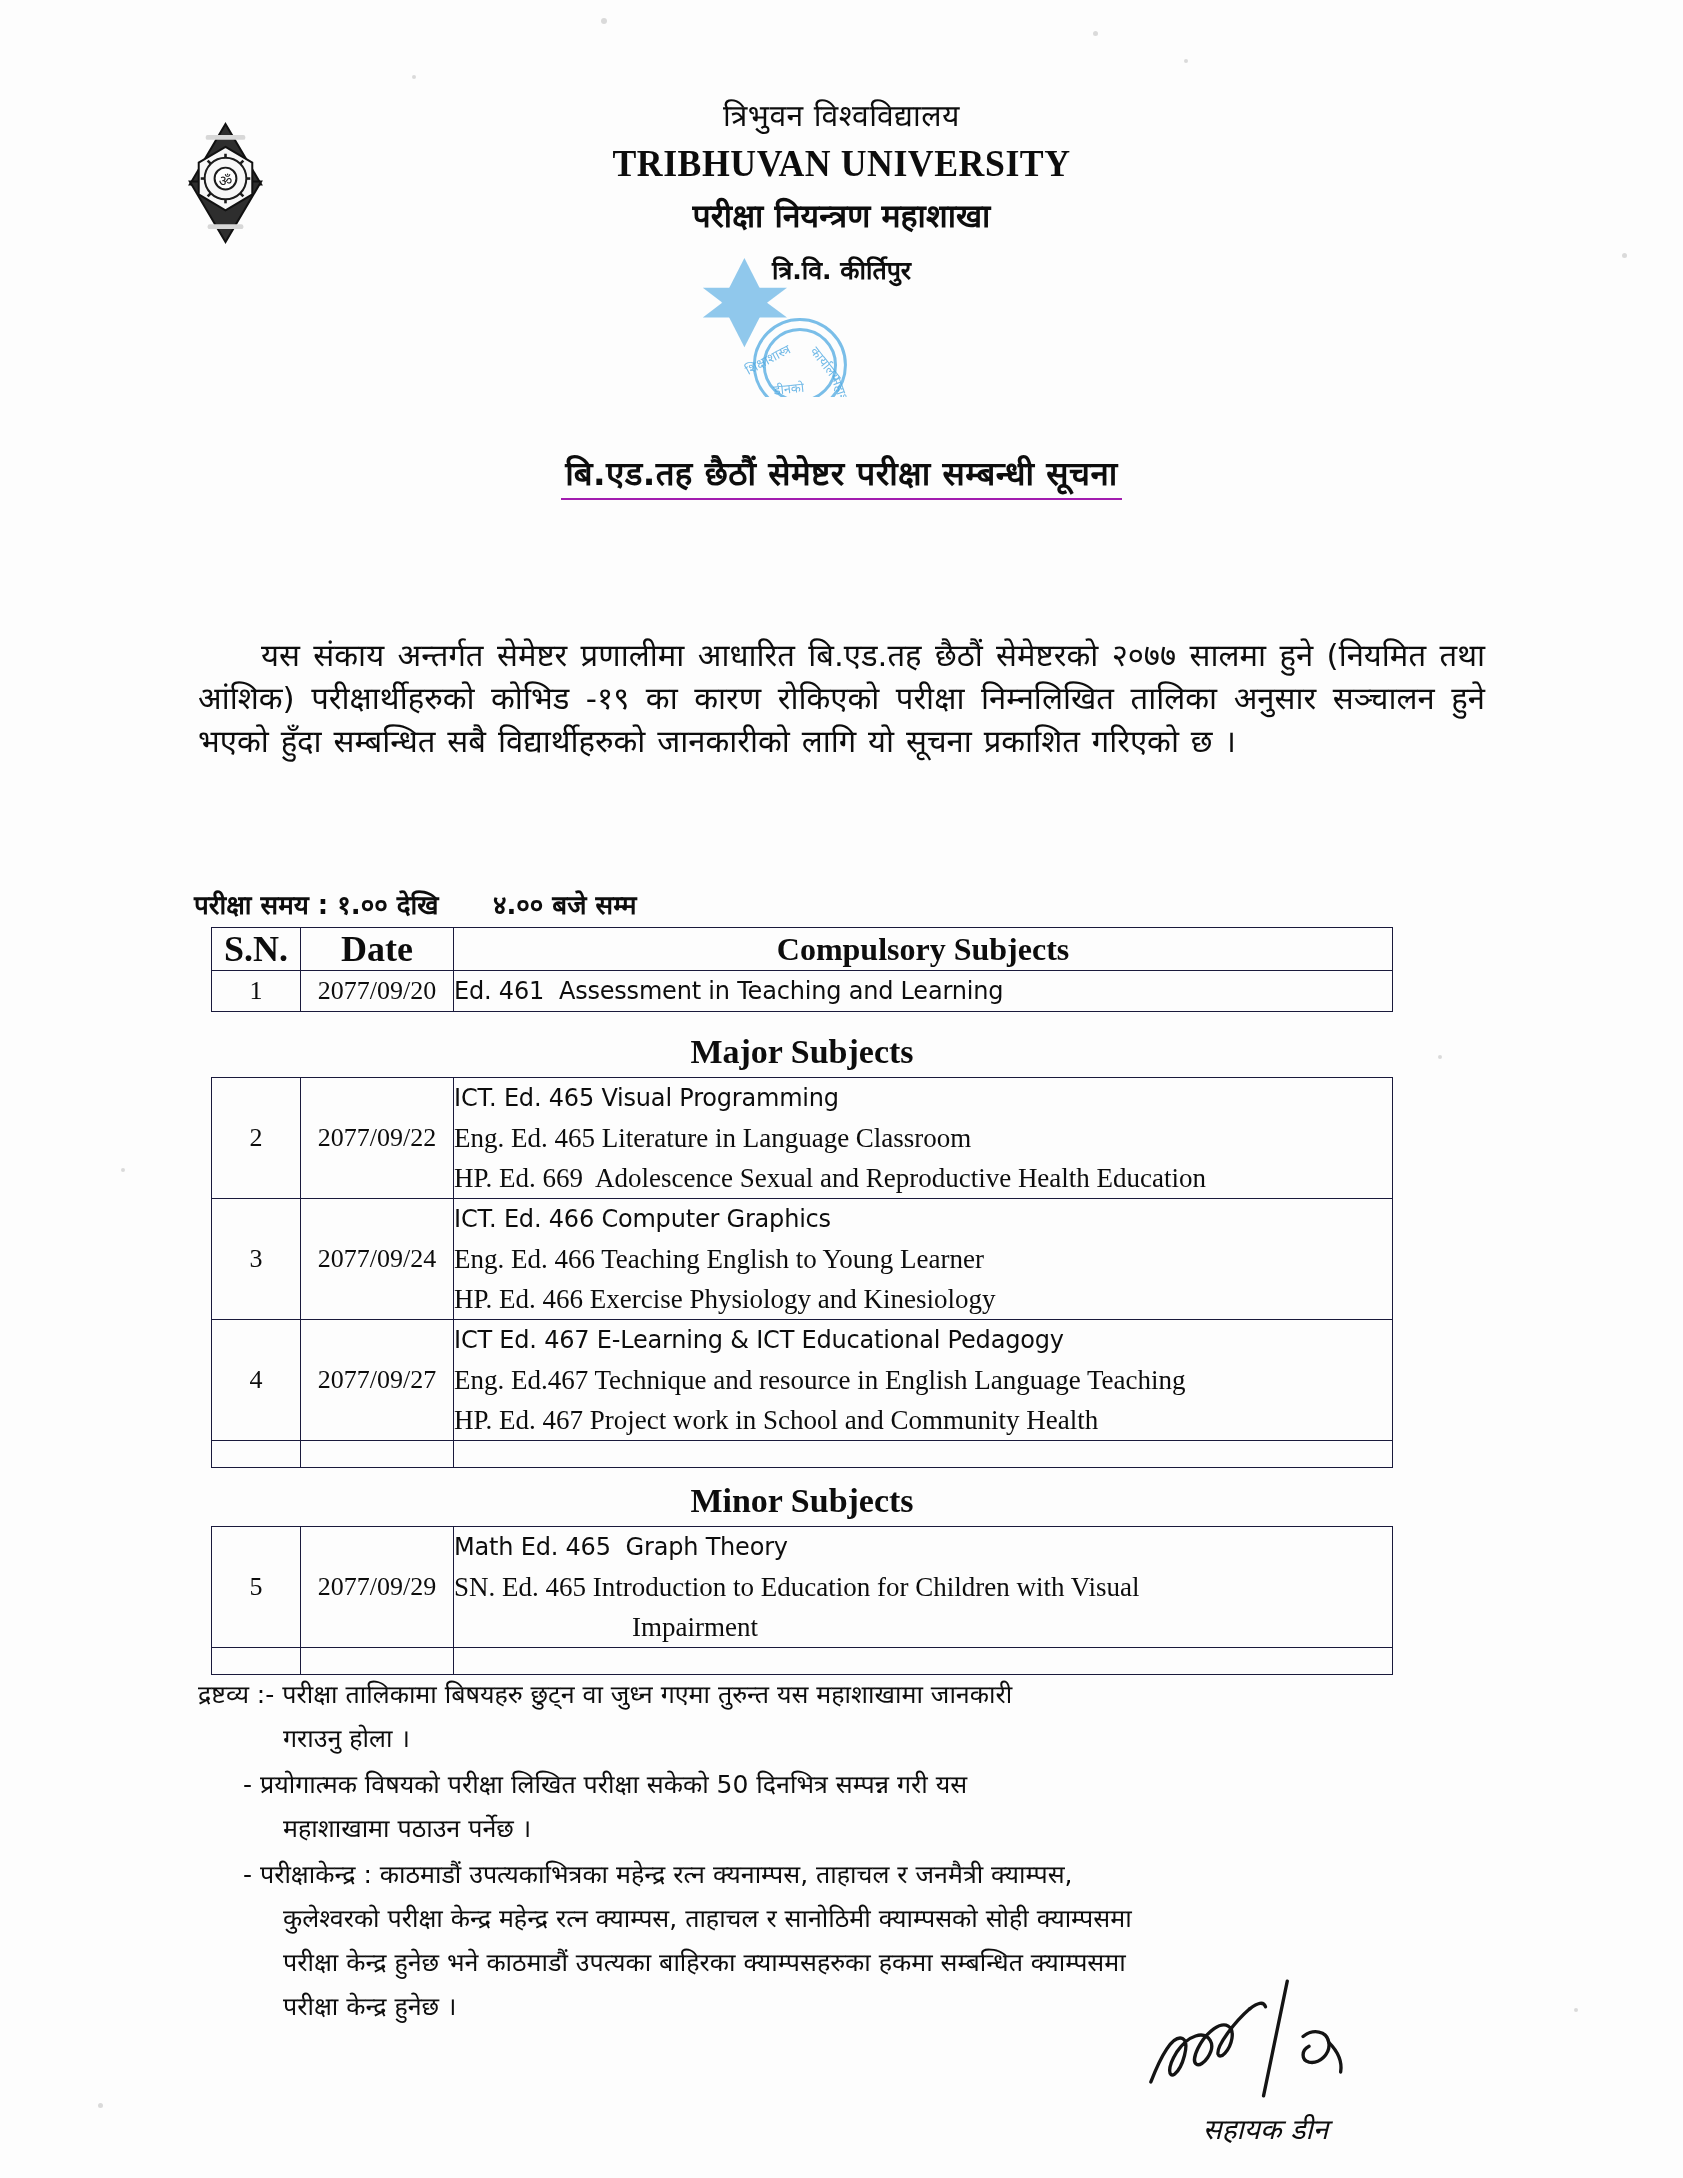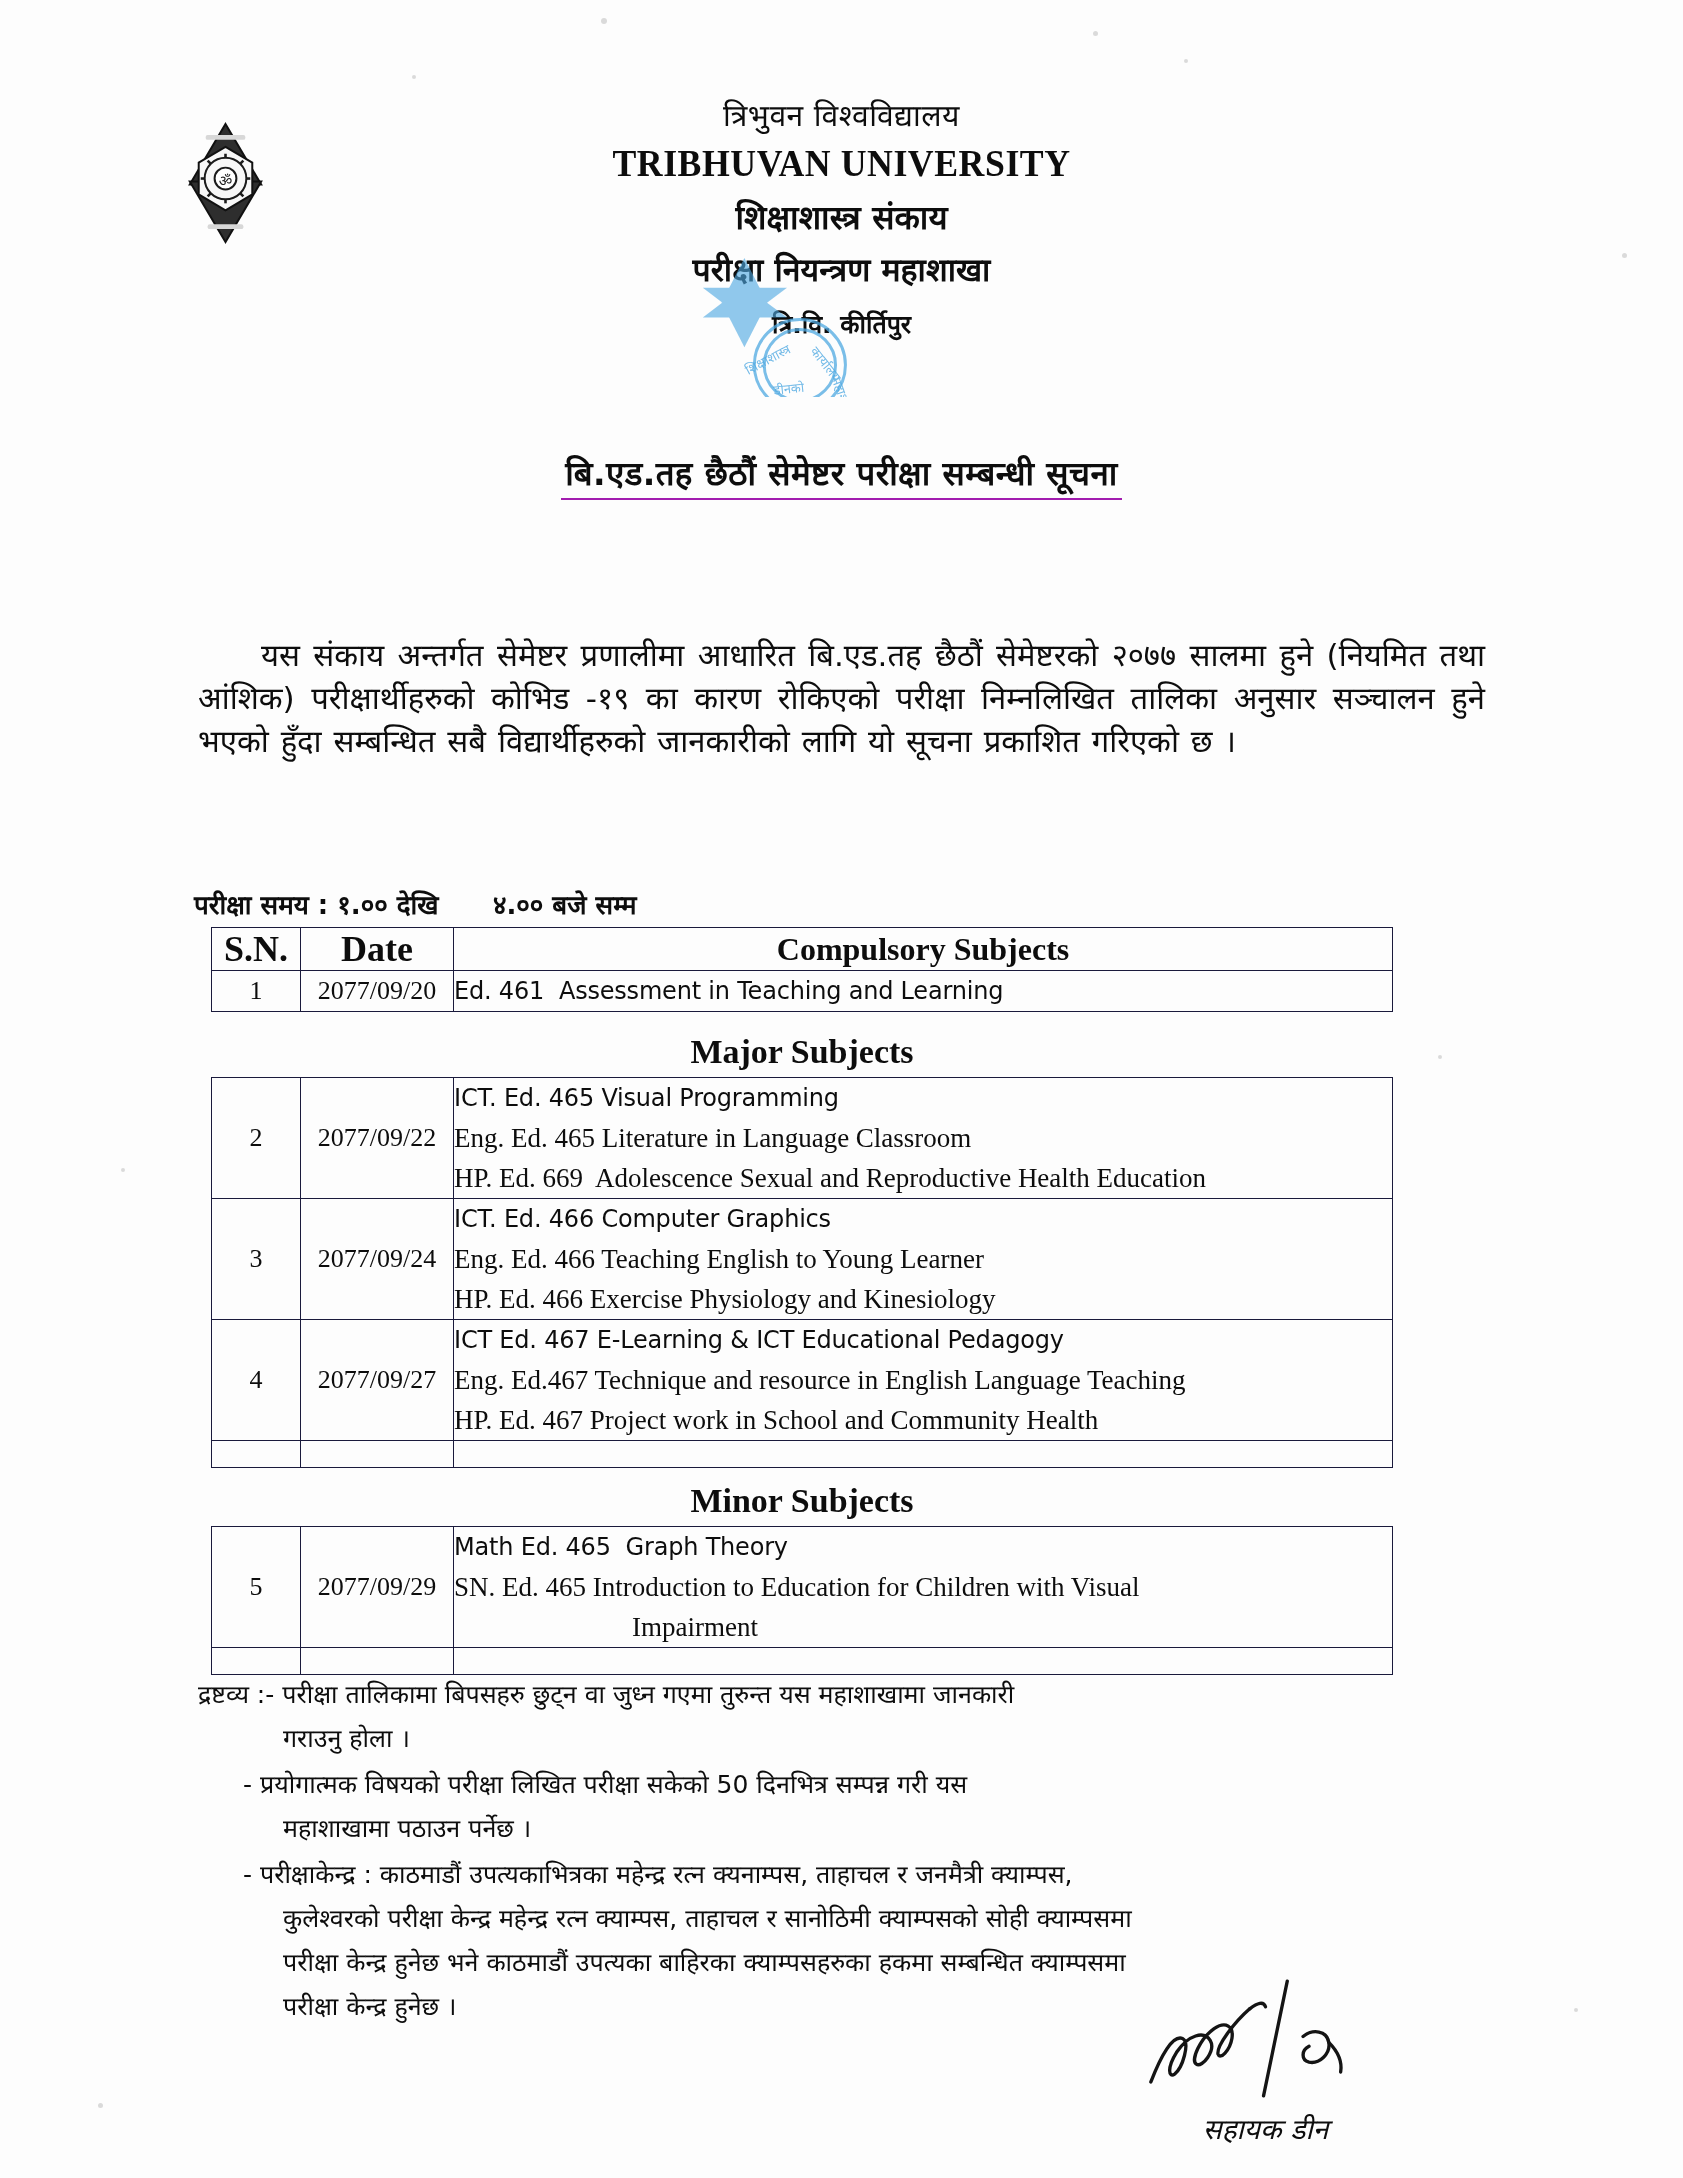--- a/index.html
+++ b/index.html
@@ -252,21 +252,20 @@
       <g fill="#d8d8d8">
         <rect x="40" y="14" width="40" height="5" rx="2"></rect>
         <rect x="42" y="104" width="36" height="5" rx="2"></rect>
       </g>
     </svg>
   </div>
 
   <div class="header">
     <div class="org-line1">त्रिभुवन विश्वविद्यालय</div>
     <div class="org-line2">TRIBHUVAN UNIVERSITY</div>
-    <div class="org-line3">शिक्षाशास्त्र संकाय</div>
     <div class="org-line4">परीक्षा नियन्त्रण महाशाखा</div>
     <div class="org-line5">त्रि.वि. कीर्तिपुर</div>
   </div>
 
   <div class="stamp">
     <svg viewBox="0 0 210 150" width="208" height="149" aria-hidden="true">
       <g opacity="0.62" fill="#4fa9e2">
         <polygon points="62,10 85,55 39,55"></polygon>
         <polygon points="62,100 39,55 85,55"></polygon>
         <polygon points="20,40 105,40 62,72"></polygon>
@@ -362,21 +361,21 @@
         <tr class="blank-row">
           <td></td>
           <td></td>
           <td></td>
         </tr>
       </tbody>
   </table>
 
   <div class="notes">
     <div class="note-block">
-      <div class="note-line"><span>द्रष्टव्य :-</span> <span>परीक्षा तालिकामा बिपसहरु छुट्न वा जुध्न गएमा तुरुन्त यस महाशाखामा जानकारी</span></div>
+      <div class="note-line"><span>द्रष्टव्य :-</span> <span>परीक्षा तालिकामा बिषयहरु छुट्न वा जुध्न गएमा तुरुन्त यस महाशाखामा जानकारी</span></div>
       <div class="note-line note-hang">गराउनु होला ।</div>
     </div>
     <div class="note-block">
       <div class="note-line note-dash">- प्रयोगात्मक विषयको परीक्षा लिखित परीक्षा सकेको 50 दिनभित्र सम्पन्न गरी यस</div>
       <div class="note-line note-hang">महाशाखामा पठाउन पर्नेछ ।</div>
     </div>
     <div class="note-block">
       <div class="note-line note-dash">- परीक्षाकेन्द्र : काठमाडौं उपत्यकाभित्रका महेन्द्र रत्न क्यनाम्पस, ताहाचल र जनमैत्री क्याम्पस,</div>
       <div class="note-line note-hang">कुलेश्वरको परीक्षा केन्द्र महेन्द्र रत्न क्याम्पस, ताहाचल र सानोठिमी क्याम्पसको सोही क्याम्पसमा</div>
       <div class="note-line note-hang">परीक्षा केन्द्र हुनेछ भने काठमाडौं उपत्यका बाहिरका क्याम्पसहरुका हकमा सम्बन्धित क्याम्पसमा</div>

